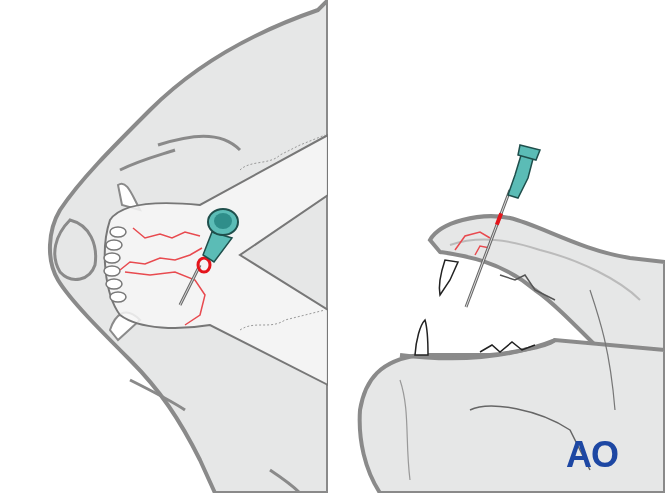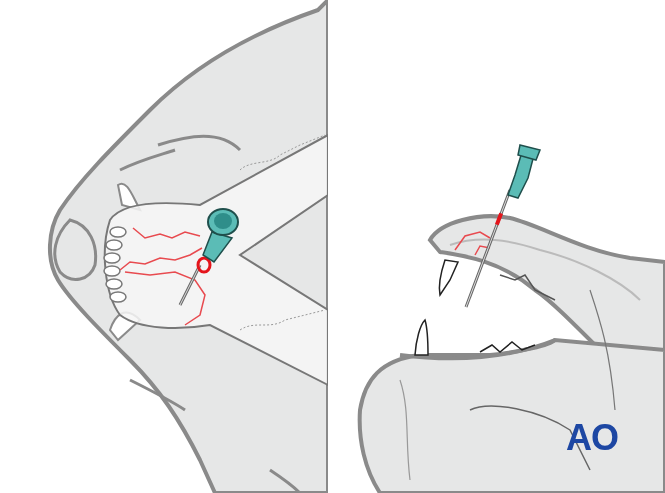--- a/index.html
+++ b/index.html
@@ -1,21 +1,21 @@
 <!DOCTYPE html>
 <html><head>
 <meta charset="utf-8">
 <style>
   html, body { margin:0; padding:0; background:#ffffff; }
   body { width:665px; height:493px; position:relative; overflow:hidden; font-family:"Liberation Sans", sans-serif; }
   .panel { position:absolute; top:0; height:493px; overflow:hidden; }
   #panel-left { left:0; width:328px; }
   #panel-right { left:340px; width:325px; }
   svg { display:block; }
-  .logo { position:absolute; left:566px; top:420px; font-family:"Liberation Sans", sans-serif; font-weight:bold; font-size:36px; color:#1d47a3; letter-spacing:-1px; line-height:1;text-align:right; }
+  .logo { position:absolute; left:566px; top:437px; font-family:"Liberation Sans", sans-serif; font-weight:bold; font-size:36px; color:#1d47a3; letter-spacing:-1px; line-height:1;text-align:right; }
 </style>
 </head>
 <body>
 
 <div id="panel-left" class="panel">
   <svg width="328" height="493" viewBox="0 0 328 493">
 
     <path d="M328 0 L318 10 C260 30 200 60 150 110 C110 150 80 180 60 210 C48 230 46 260 58 280 C70 300 100 330 130 360 C160 390 180 420 200 460 L215 493 L328 493 Z" fill="#e6e7e7" stroke="#8a8a8a" stroke-width="4"></path>
     <path d="M158 145 C190 135 220 130 240 150" fill="none" stroke="#8a8a8a" stroke-width="3"></path>
     <path d="M120 170 C140 160 160 155 175 150" fill="none" stroke="#8a8a8a" stroke-width="3"></path>

